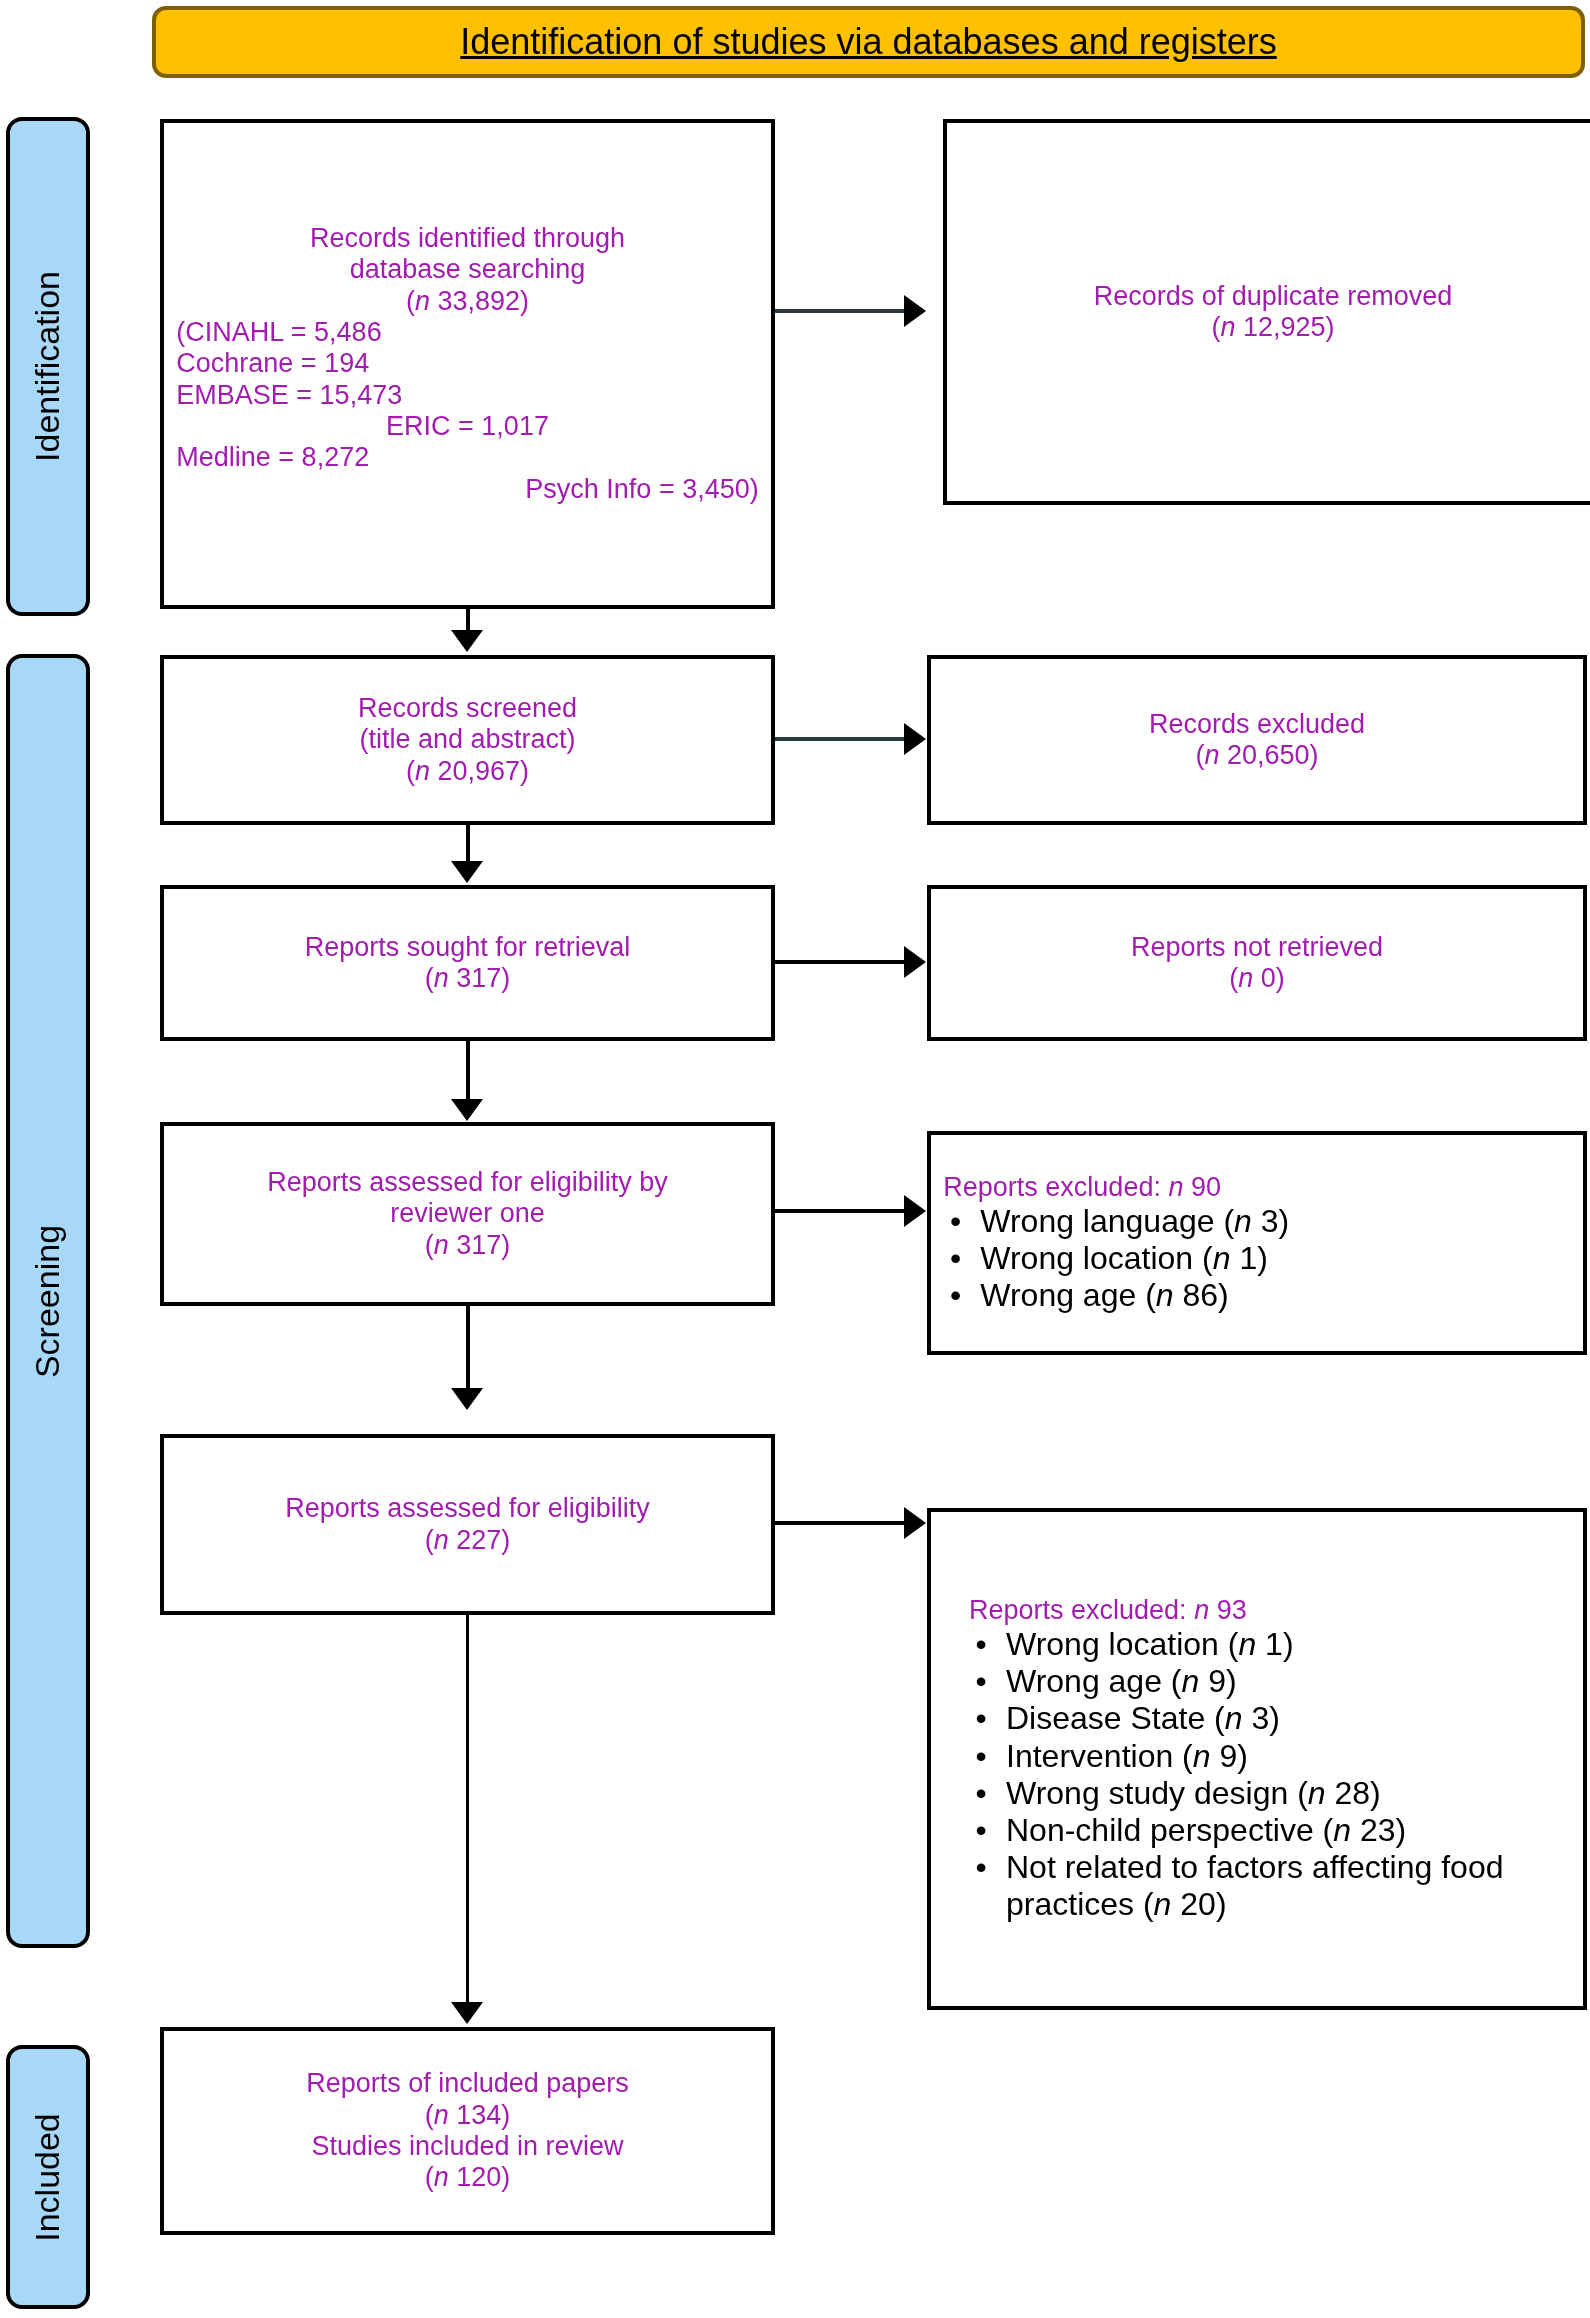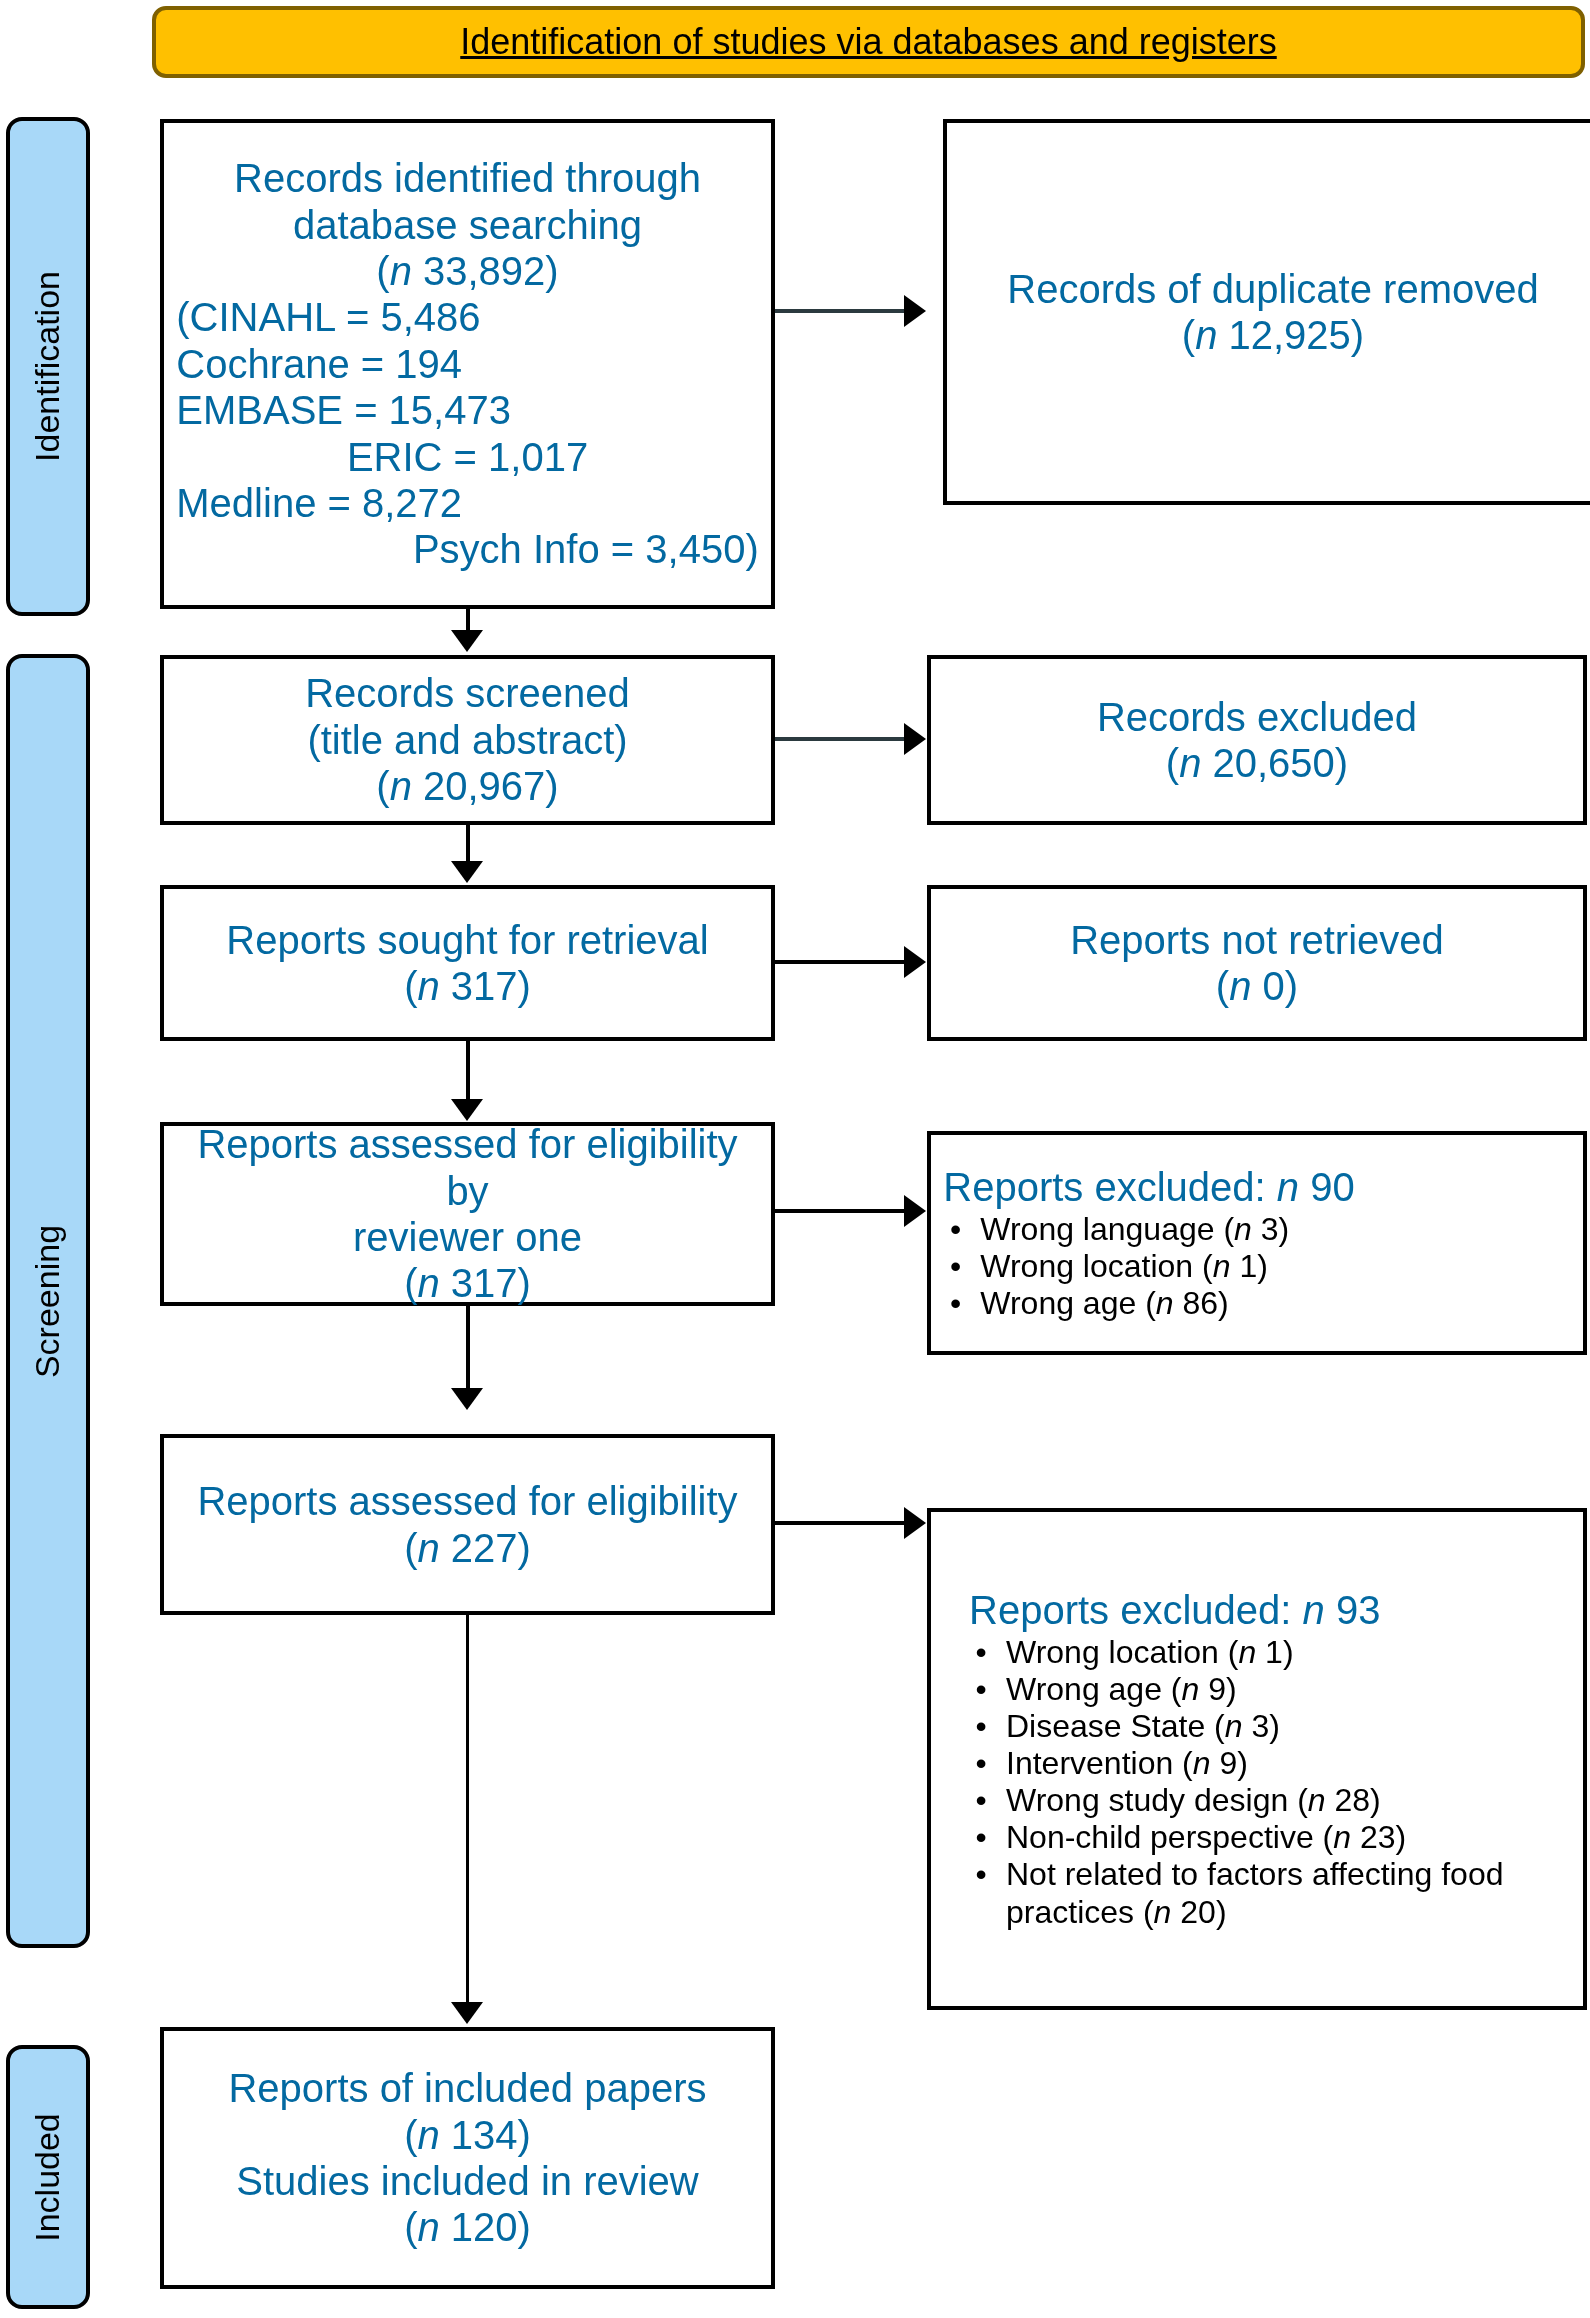--- a/index.html
+++ b/index.html
@@ -70,23 +70,23 @@
     position: absolute;
     background: #ffffff;
     border: 4.2px solid #000000;
     box-sizing: border-box;
     display: flex;
     flex-direction: column;
     justify-content: center;
     padding: 4.7px 12.3px;
   }
   .box .line {
-    font-size: 40px;
+    font-size: 27px;
     line-height: 1.16;
-    color: #0369a1;
+    color: #a21caf;
   }
   .box.center .line { text-align: center; }
   .box.left   .line { text-align: left; }
 
   .nitalic { font-style: italic; }
 
   
   .bullet-row {
     display: flex;
     align-items: flex-start;
@@ -102,21 +102,21 @@
     box-sizing: border-box;
   }
   .bullet-text { flex: 1 1 auto; }
 
   
   #box-identified  { left: 160px; top: 119px;  width: 615px; height: 490px; }
   #box-screened    { left: 160px; top: 655px; width: 615px; height: 170px;  }
   #box-sought      { left: 160px; top: 885px; width: 615px; height: 156px;  }
   #box-assessed1   { left: 160px; top: 1122px; width: 615px; height: 184px;  }
   #box-assessed2   { left: 160px; top: 1434px; width: 615px; height: 181px;  }
-  #box-included    { left: 160px; top: 2027px; width: 615px; height: 262px;  }
+  #box-included    { left: 160px; top: 2027px; width: 615px; height: 208px;  }
 
   
   #box-duplicates  { left: 927px; top: 119px;  width: 660px; height: 386px; margin-left: 16px; }
   #box-excluded1   { left: 927px; top: 655px; width: 660px; height: 170px; }
   #box-notretr     { left: 927px; top: 885px; width: 660px; height: 156px; }
   #box-excluded2   { left: 927px; top: 1131px; width: 660px; height: 224px; }
   #box-excluded3   { left: 927px; top: 1508px; width: 660px; height: 502px; padding-left: 38px; }
 
   
   .conn {

